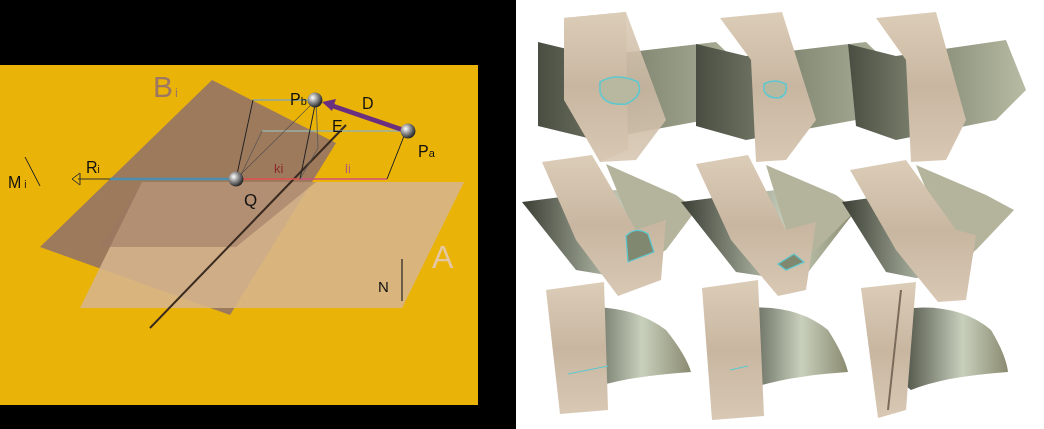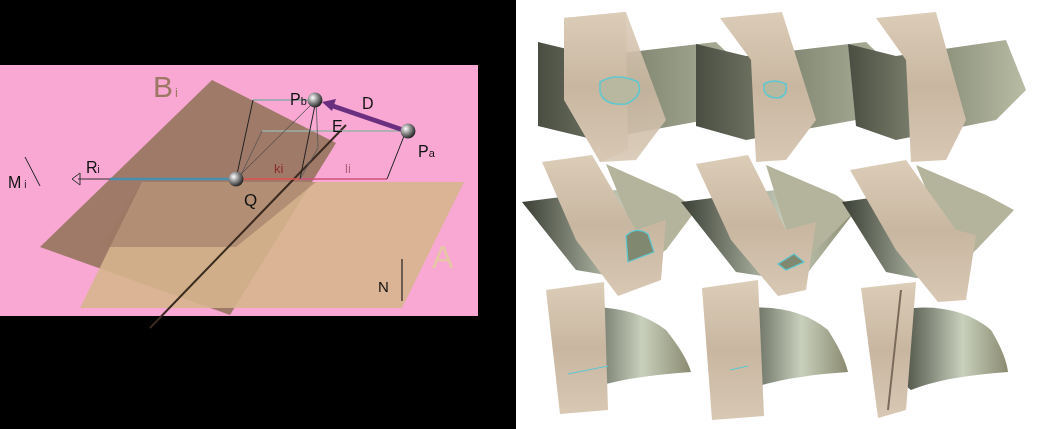--- a/index.html
+++ b/index.html
@@ -1,17 +1,17 @@
 <!DOCTYPE html>
 <html><head>
   <meta charset="utf-8">
   <style>
     html, body { margin: 0; padding: 0; background: #000; }
     body { width: 1044px; height: 429px; position: relative; overflow: hidden; font-family: "Liberation Sans", sans-serif; }
-    .panel-left { position: absolute; left: 0; top: 65px; width: 478px; height: 251px; background: #f9a8d4; text-align: right; }
+    .panel-left { position: absolute; left: 0; top: 65px; width: 478px; height: 340px; background: #eab308; text-align: right; }
     .panel-right { position: absolute; left: 516px; top: 0; width: 528px; height: 429px; background: #fff; }
     svg { display: block; }
     .lbl { font-family: "Liberation Sans", sans-serif; fill: #111; }
   </style>
 </head>
 <body>
 
 <div class="panel-left">
   <svg width="478" height="271" viewBox="0 0 478 271">
 

